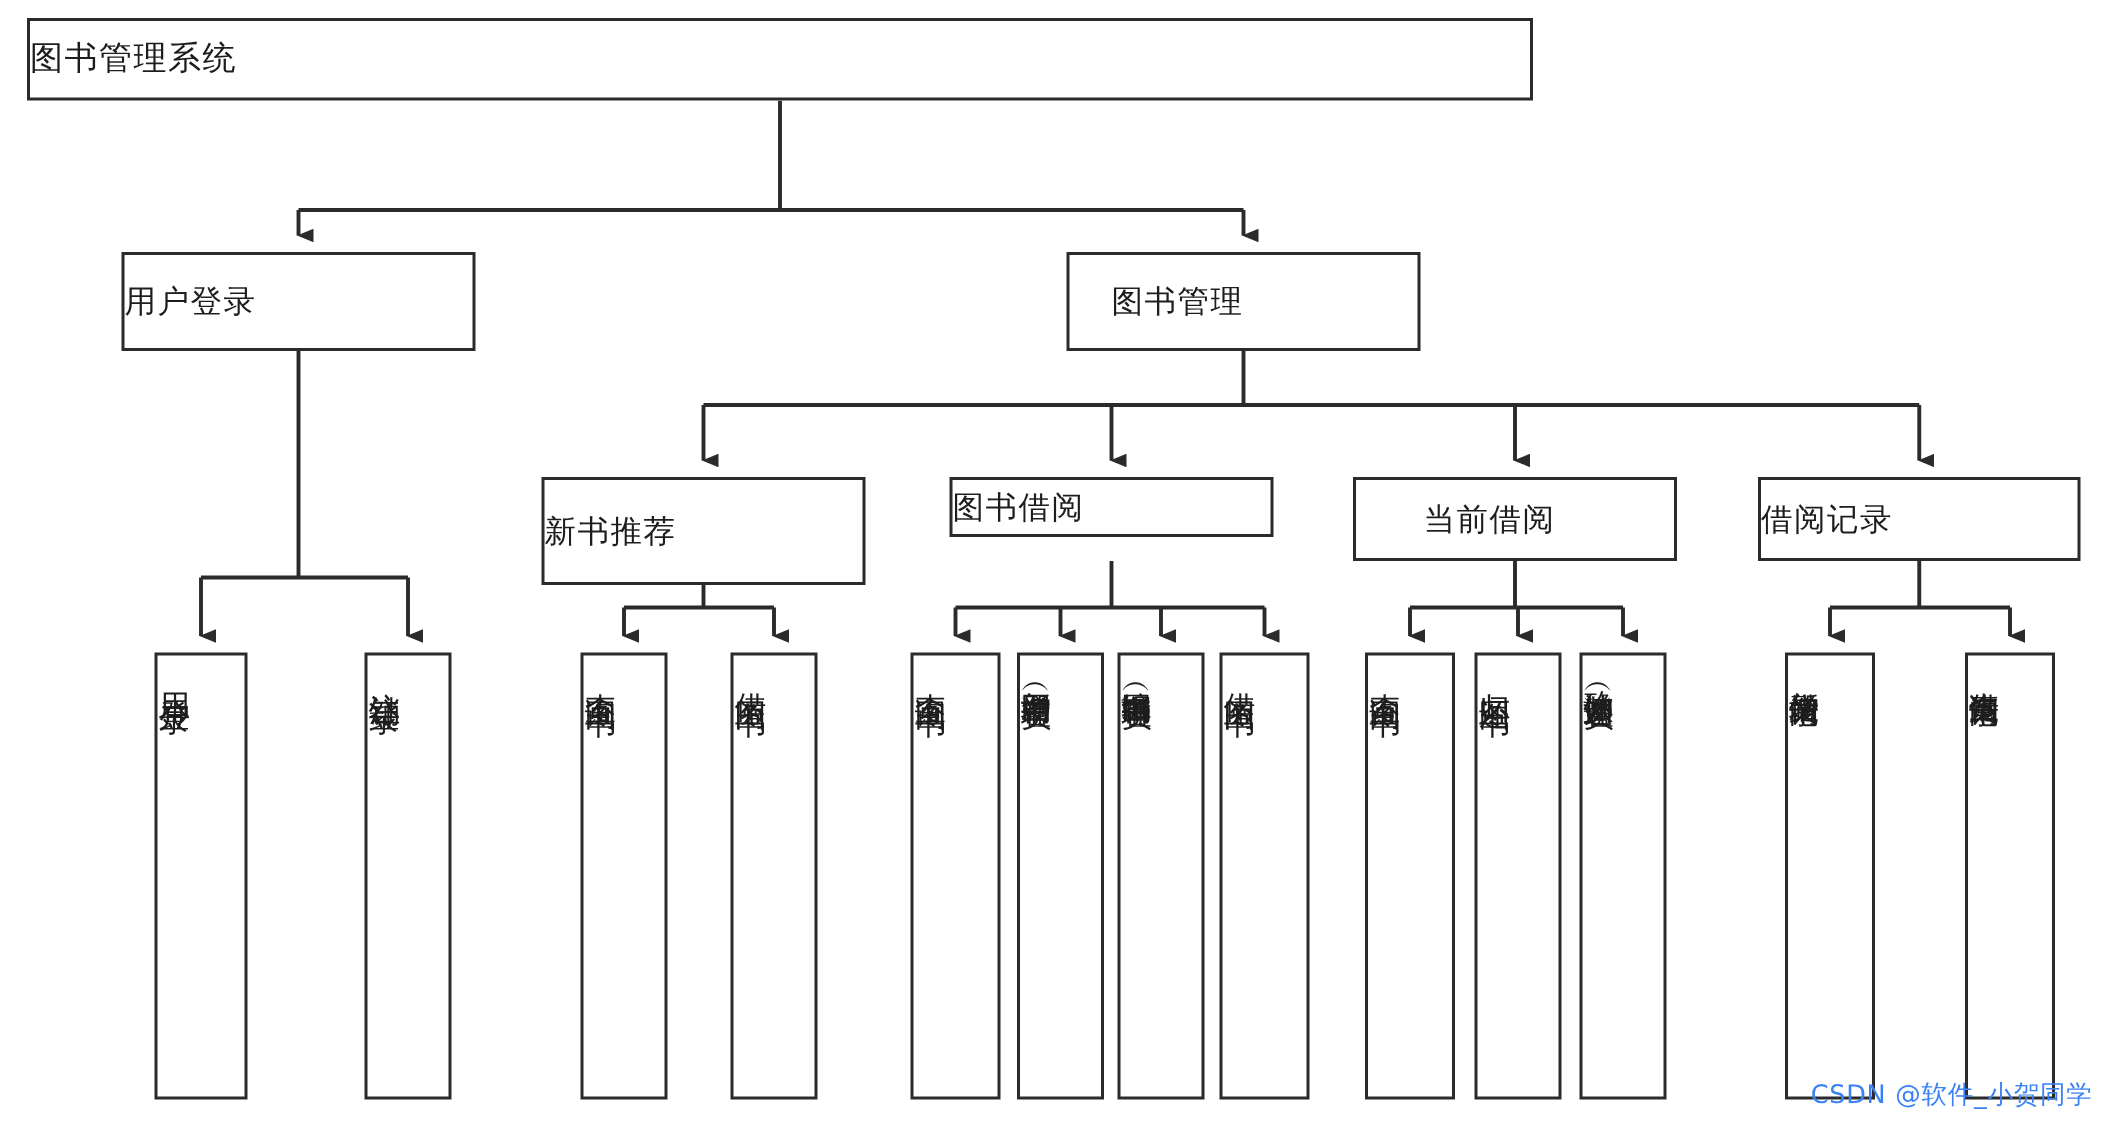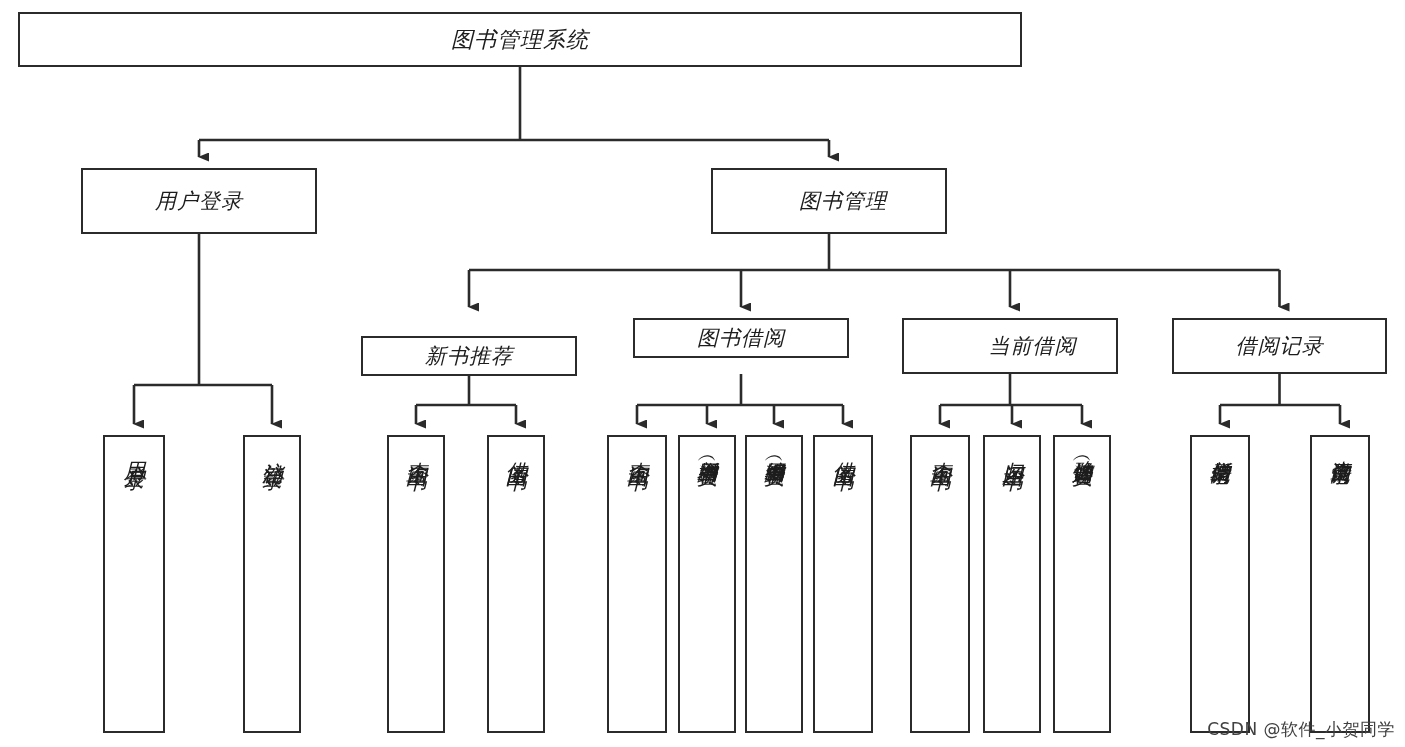--- a/index.html
+++ b/index.html
@@ -27,23 +27,21 @@
     height: 747px;
     pointer-events: none;
   }
   .node {
     position: absolute;
     box-sizing: border-box;
     background: #ffffff;
     border: 2px solid #2b2b2b;
     display: flex;
     align-items: center;
-    justify-content: center;
     overflow: hidden;
-    font-style: italic;
   }
   .node-label {
     font-size: 21px;
     line-height: 1.18;
     letter-spacing: 1px;
     color: #1d1d1d;
     text-align: center;
     white-space: nowrap;
   }
   .node.root .node-label { font-size: 22px; }
@@ -62,21 +60,21 @@
   }
   .node.leaf.tall-text .node-label {
     letter-spacing: 1px;
     font-size: 20px;
   }
   #watermark {
     position: absolute;
     right: 10px;
     bottom: 6px;
     font-size: 17px;
-    color: #404040;
+    color: #3b82f6;
     letter-spacing: 0.5px;
     white-space: nowrap;
     user-select: none;
   }
 </style>
 </head>
 <body>
 
 <div id="diagram-canvas">
 
@@ -126,21 +124,21 @@
   <div id="nodes">
       <div class="node root" style="left: 18px; top: 12px; width: 1004px; height: 55px;">
         <span class="node-label">图书管理系统</span>
       </div>
       <div class="node" style="left: 81px; top: 168px; width: 236px; height: 66px;">
         <span class="node-label">用户登录</span>
       </div>
       <div class="node" style="left: 711px; top: 168px; width: 236px; height: 66px; padding-left: 28px;">
         <span class="node-label">图书管理</span>
       </div>
-      <div class="node" style="left: 361px; top: 336px; width: 216px; height: 40px;">
+      <div class="node" style="left: 361px; top: 318px; width: 216px; height: 72px;">
         <span class="node-label">新书推荐</span>
       </div>
       <div class="node" style="left: 633px; top: 318px; width: 216px; height: 40px;">
         <span class="node-label">图书借阅</span>
       </div>
       <div class="node" style="left: 902px; top: 318px; width: 216px; height: 56px; padding-left: 45px;">
         <span class="node-label">当前借阅</span>
       </div>
       <div class="node" style="left: 1172px; top: 318px; width: 215px; height: 56px;">
         <span class="node-label">借阅记录</span>

